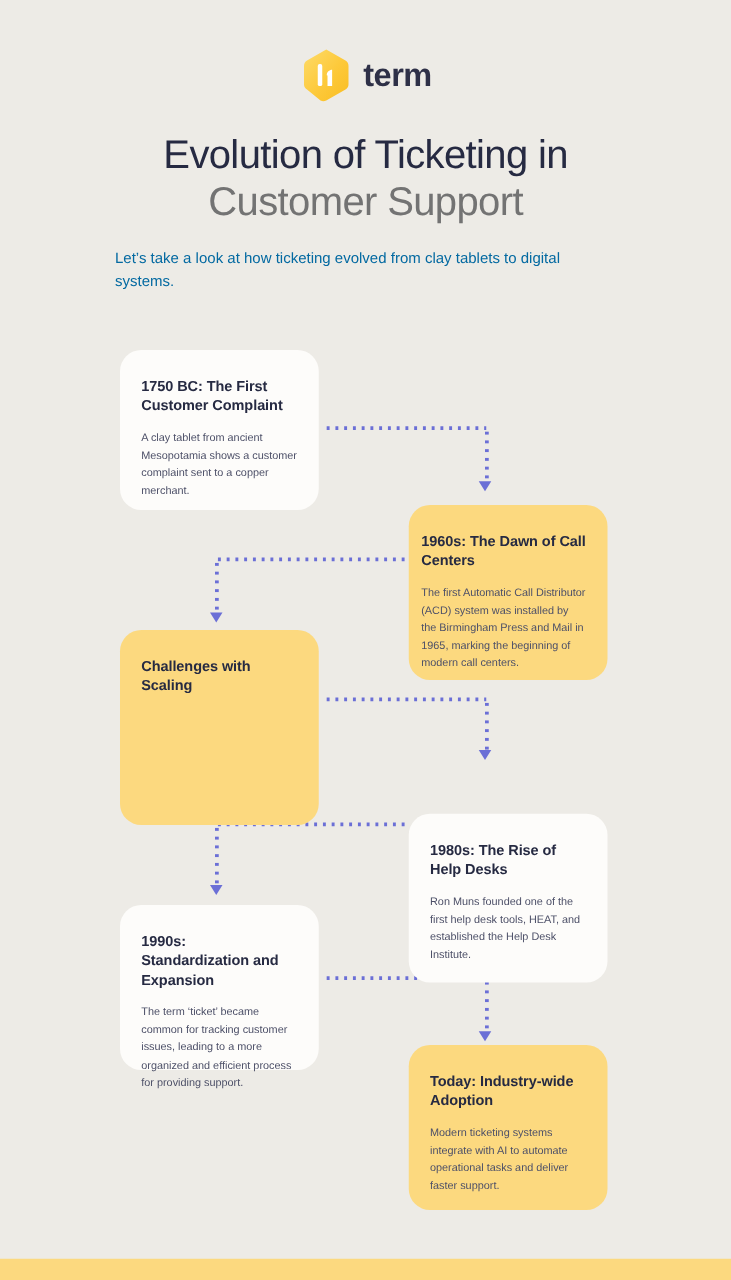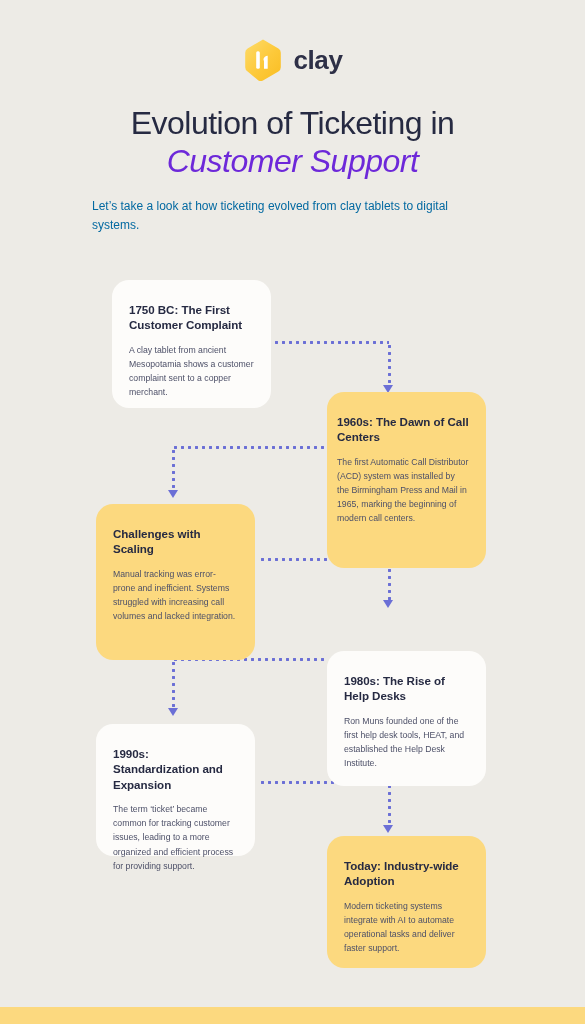--- a/index.html
+++ b/index.html
@@ -50,21 +50,21 @@
     position: absolute;
     left: 0; top: 104px;
     width: 585px;
     text-align: center;
     font-size: 32px;
     font-weight: normal;
     letter-spacing: -0.5px;
     line-height: 1.2;
     color: #262a42;
   }
-  .headline .accent { color: #6d28d9; font-style: italic; }
+  .headline .accent { color: #737373; }
 
   .subtitle {
     position: absolute;
     left: 92px; top: 197px;
     width: 401px;
     text-align: left;
     font-size: 12px;
     line-height: 1.62;
     color: #0369a1;
   }
@@ -86,22 +86,22 @@
     color: #262a42;
     margin-bottom: 10px;
     letter-spacing: -0.05px;
   }
   .card-body {
     font-size: 8.7px;
     line-height: 1.62;
     color: #4d5068;
   }
 
-  .card.c1 { left: 96px;  top: 280px; height: 128px; margin-left: 16px; }
-  .card.c2 { left: 327px; top: 392px; height: 176px; padding-left: 10px; }
+  .card.c1 { left: 96px;  top: 280px; height: 128px; }
+  .card.c2 { left: 327px; top: 404px; height: 140px; padding-left: 10px; }
   .card.c3 { left: 96px;  top: 504px; height: 156px; }
   .card.c4 { left: 327px; top: 607px; height: 135px; margin-top: 44px; }
   .card.c5 { left: 96px;  top: 724px; height: 132px; }
   .card.c6 { left: 327px; top: 836px; height: 132px; }
 
   
   .connector { position: absolute; }
   .dots-h {
     position: absolute;
     height: 3px;
@@ -172,21 +172,21 @@
             <stop offset="0%" stop-color="#fddb6a"></stop>
             <stop offset="55%" stop-color="#fdc93a"></stop>
             <stop offset="100%" stop-color="#f9bd22"></stop>
           </linearGradient>
         </defs>
         <path d="M21 1.6 L36.4 10.4 a5 5 0 0 1 2.4 4.3 v14.6 a5 5 0 0 1 -2.4 4.3 L21 42.4 a4.6 4.6 0 0 1 -4.6 0 L5.6 33.6 a5 5 0 0 1 -2.4 -4.3 V14.7 a5 5 0 0 1 2.4 -4.3 Z" fill="url(#hexg)"></path>
         <rect x="14.2" y="13.2" width="3.6" height="17.6" rx="1.5" fill="#ffffff"></rect>
         <path d="M21.4 22.2 c0 -2.6 2 -4.4 4.3 -4.4 v13 h-3.7 v-8.4 a1.6 1.6 0 0 0 -0.6 -0.2 z" fill="#ffffff"></path>
       </svg>
     </span>
-    <span class="brand-name">clay</span>
+    <span class="brand-name">term</span>
   </div>
 
   <h1 class="headline">
     <span>Evolution of Ticketing in</span><br>
     <span class="accent">Customer Support</span>
   </h1>
 
   <p class="subtitle">Let’s take a look at how ticketing evolved from clay tablets to digital systems.</p>
 
   <div class="connector k1">
@@ -220,21 +220,20 @@
     <div class="card-body">A clay tablet from ancient Mesopotamia shows a customer complaint sent to a copper merchant.</div>
   </div>
 
   <div class="card yellow c2">
     <div class="card-title">1960s: The Dawn of Call Centers</div>
     <div class="card-body">The first Automatic Call Distributor (ACD) system was installed by the Birmingham Press and Mail in 1965, marking the beginning of modern call centers.</div>
   </div>
 
   <div class="card yellow c3">
     <div class="card-title">Challenges with Scaling</div>
-    <div class="card-body">Manual tracking was error-prone and inefficient. Systems struggled with increasing call volumes and lacked integration.</div>
   </div>
 
   <div class="card white c4">
     <div class="card-title">1980s: The Rise of Help Desks</div>
     <div class="card-body">Ron Muns founded one of the first help desk tools, HEAT, and established the Help Desk Institute.</div>
   </div>
 
   <div class="card white c5">
     <div class="card-title">1990s: Standardization and Expansion</div>
     <div class="card-body">The term ‘ticket’ became common for tracking customer issues, leading to a more organized and efficient process for providing support.</div>

